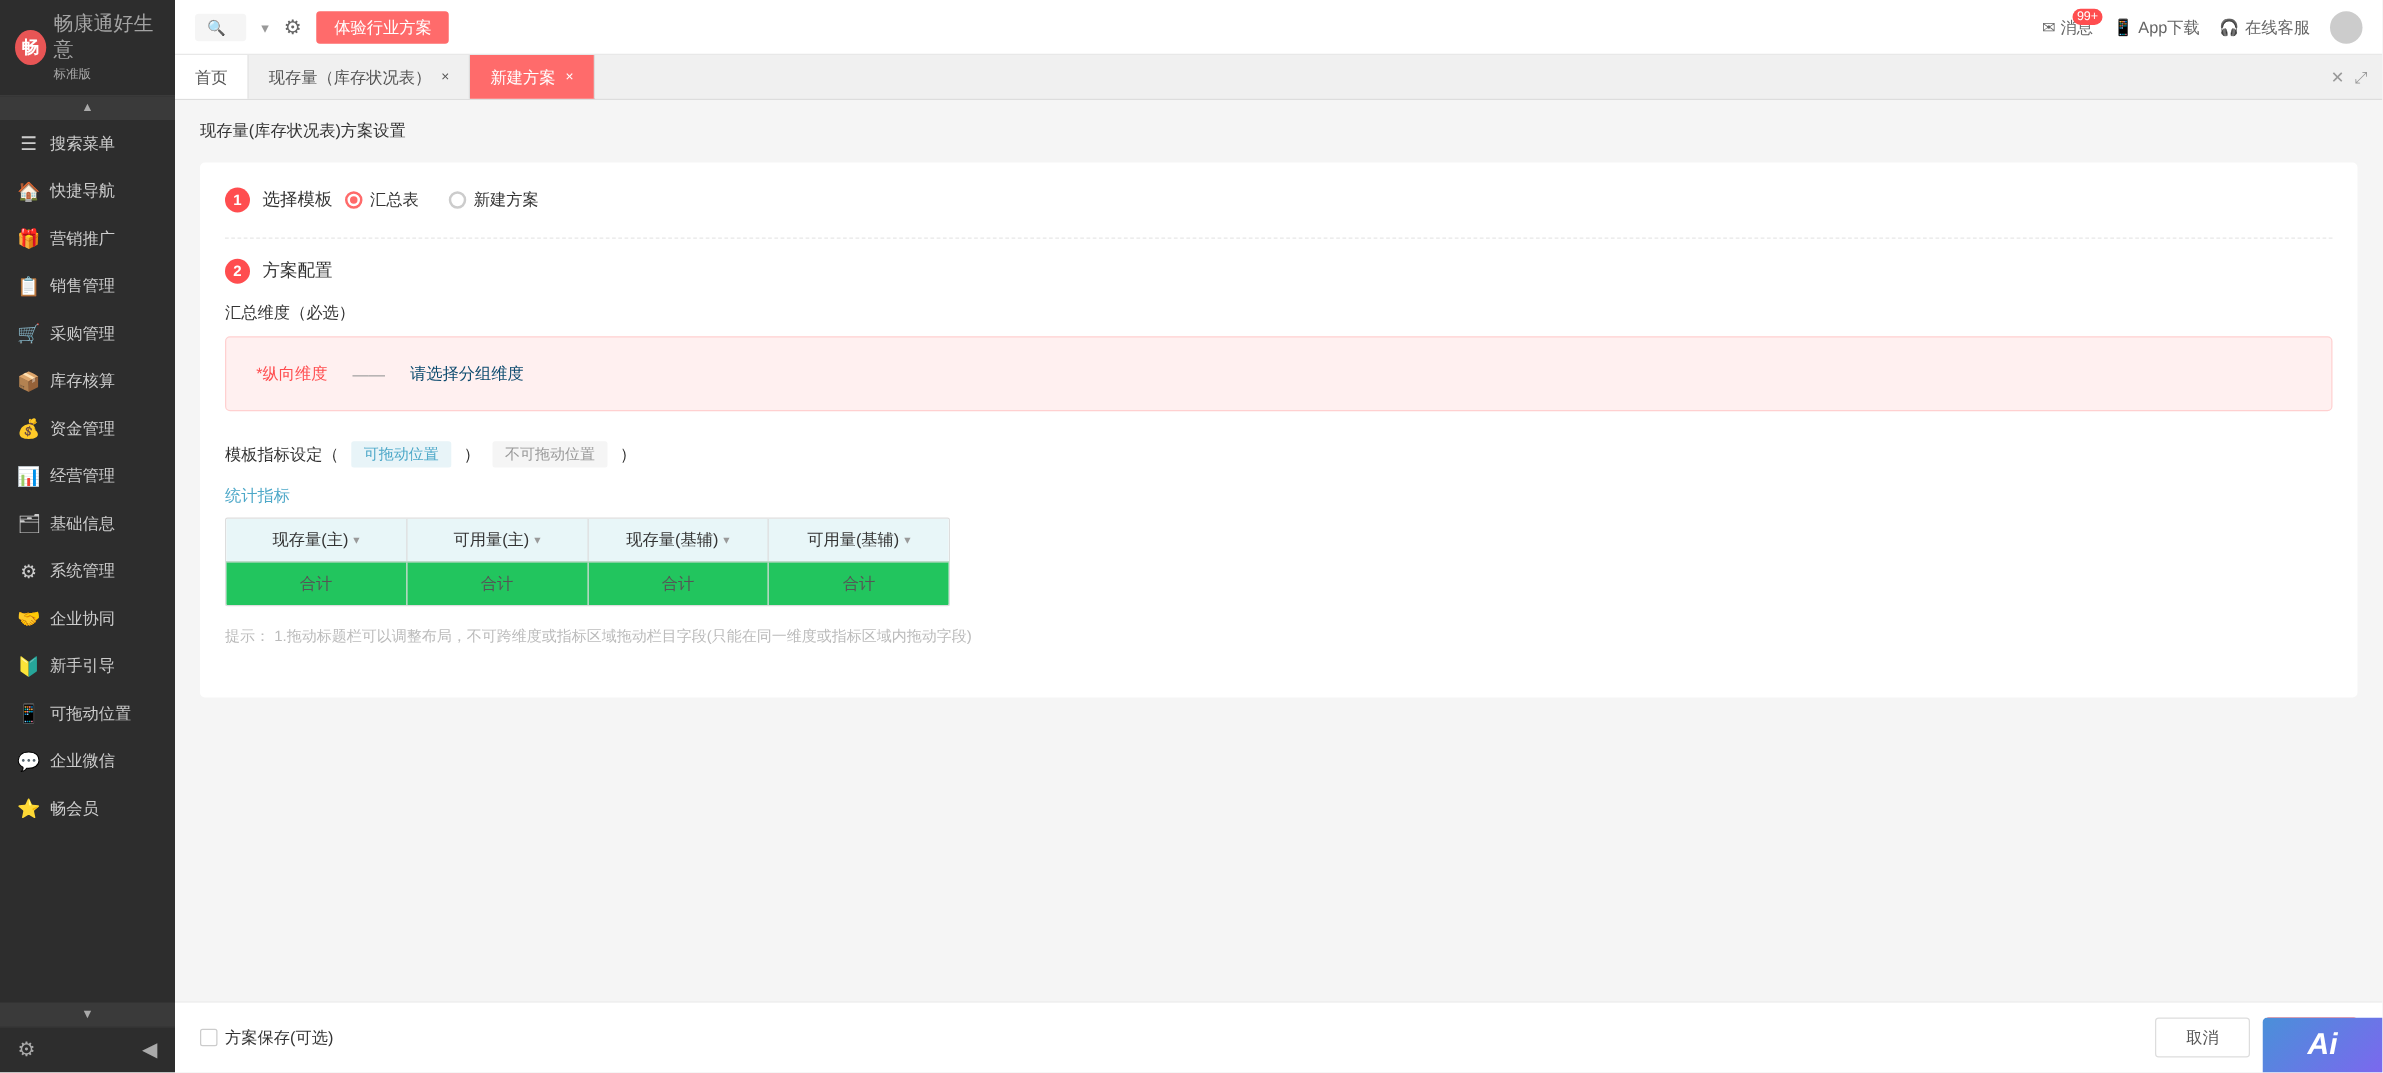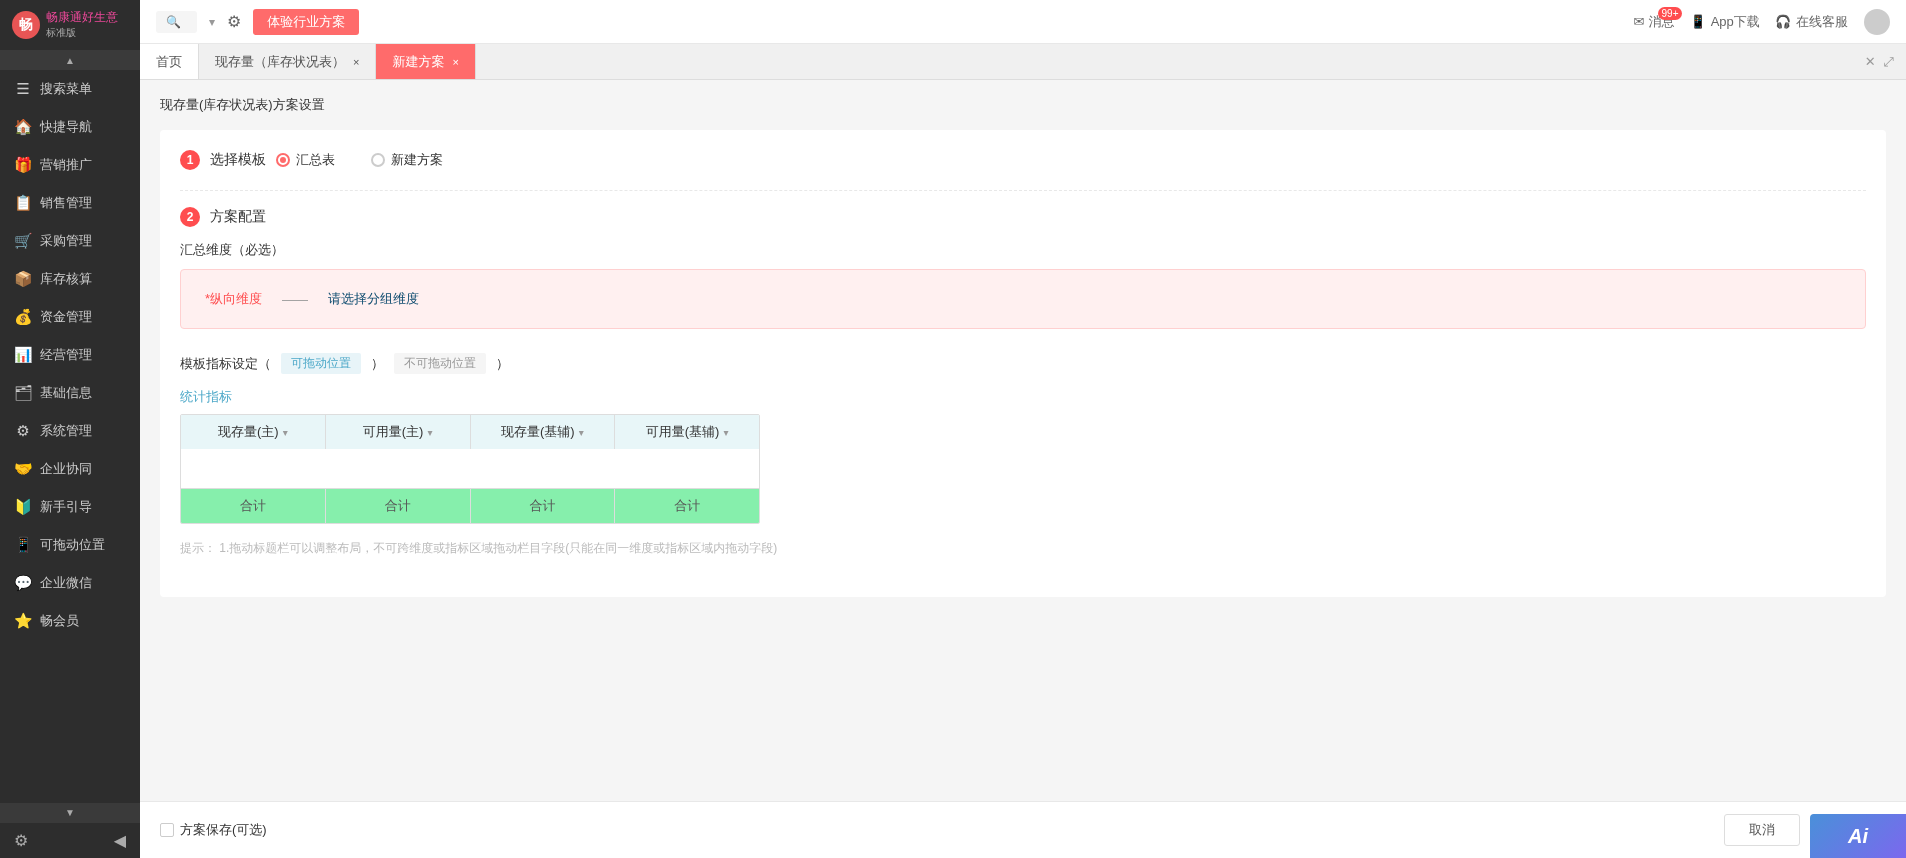--- a/index.html
+++ b/index.html
@@ -23,21 +23,21 @@
       border-bottom: 1px solid #3a3a3a;
     }
     .sidebar-logo-icon {
       width: 28px;
       height: 28px;
       background: #e85555;
       border-radius: 50%;
       display: flex; align-items: center; justify-content: center;
       color: white; font-size: 14px; font-weight: bold;
     }
-    .sidebar-logo-text { color: #ec4899; font-size: 12px; line-height: 1.3; }
+    .sidebar-logo-text { color: #a3a3a3; font-size: 16px; line-height: 1.3; }
     .sidebar-logo-sub { color: #aaa; font-size: 10px; }
 
     .sidebar-scroll-btn {
       background: #3a3a3a;
       color: #aaa;
       text-align: center;
       cursor: pointer;
       padding: 4px;
       font-size: 10px;
     }
@@ -207,21 +207,21 @@
       color: white;
       border-radius: 50%;
       display: flex; align-items: center; justify-content: center;
       font-size: 12px; font-weight: bold; flex-shrink: 0;
     }
     .step-title { font-size: 14px; color: #333; font-weight: 500; }
 
     .radio-group {
       display: flex;
       align-items: center;
-      gap: 36px;
+      gap: 24px;
     }
     .radio-item {
       display: flex;
       align-items: center;
       gap: 6px;
       cursor: pointer;
       font-size: 13px;
       color: #333;
     }
     .radio-dot {
@@ -312,23 +312,22 @@
       justify-content: center;
       gap: 4px;
       border-right: 1px solid #ddd;
       font-size: 13px;
       color: #333;
     }
     .stat-col:last-child { border-right: none; }
     .stat-col-arrow { color: #999; font-size: 10px; cursor: pointer; }
     .stat-table-body {
       display: flex;
-      background: #86efac;
+      background: #22c55e;
       border-top: 1px solid #ddd;
-      margin-top: 39px;
     }
     .stat-cell {
       flex: 1;
       padding: 8px 12px;
       text-align: center;
       border-right: 1px solid #ddd;
       color: #555;
       font-size: 13px;
     }
     .stat-cell:last-child { border-right: none; }
@@ -391,21 +390,21 @@
       position: fixed;
       bottom: 0;
       right: 0;
       width: 96px;
       height: 44px;
       background: linear-gradient(135deg, #4a90d9, #7b68ee);
       display: flex;
       align-items: center;
       justify-content: center;
       color: white;
-      font-size: 20px;
+      font-size: 24px;
       font-weight: bold;
       font-style: italic;
       cursor: pointer;
       border-radius: 4px 0 0 0;
     }
   </style>
 </head>
 <body>
 
 <div class="sidebar">

